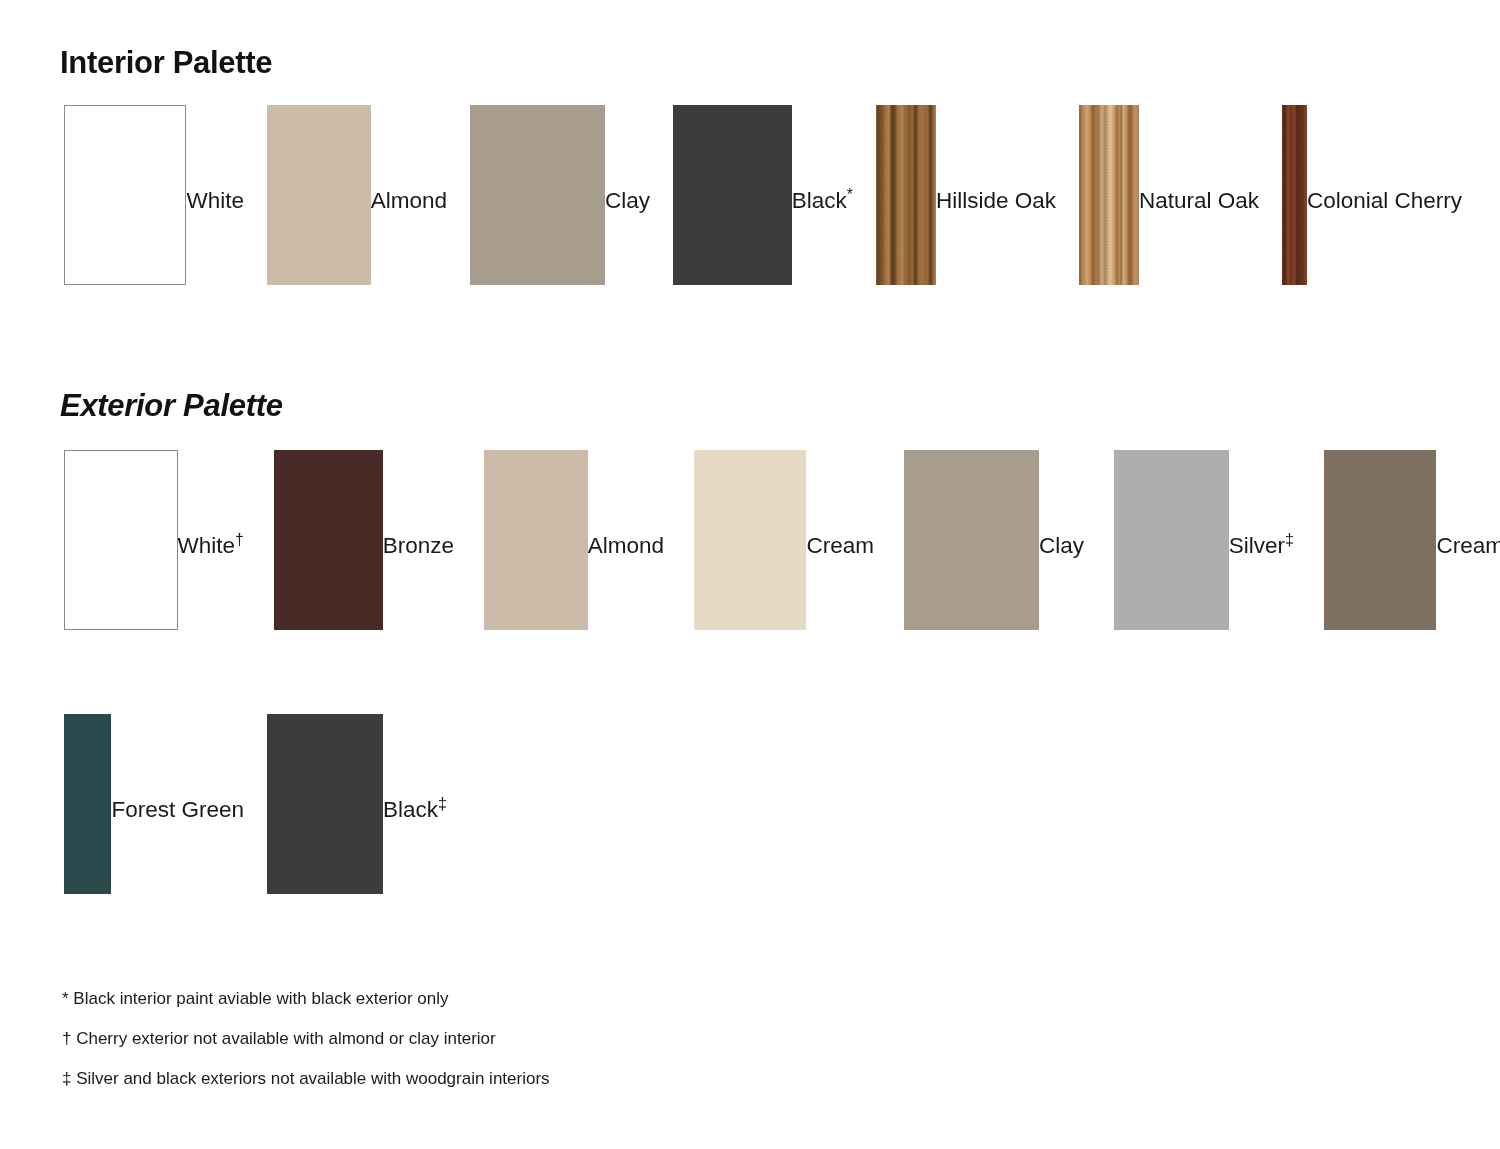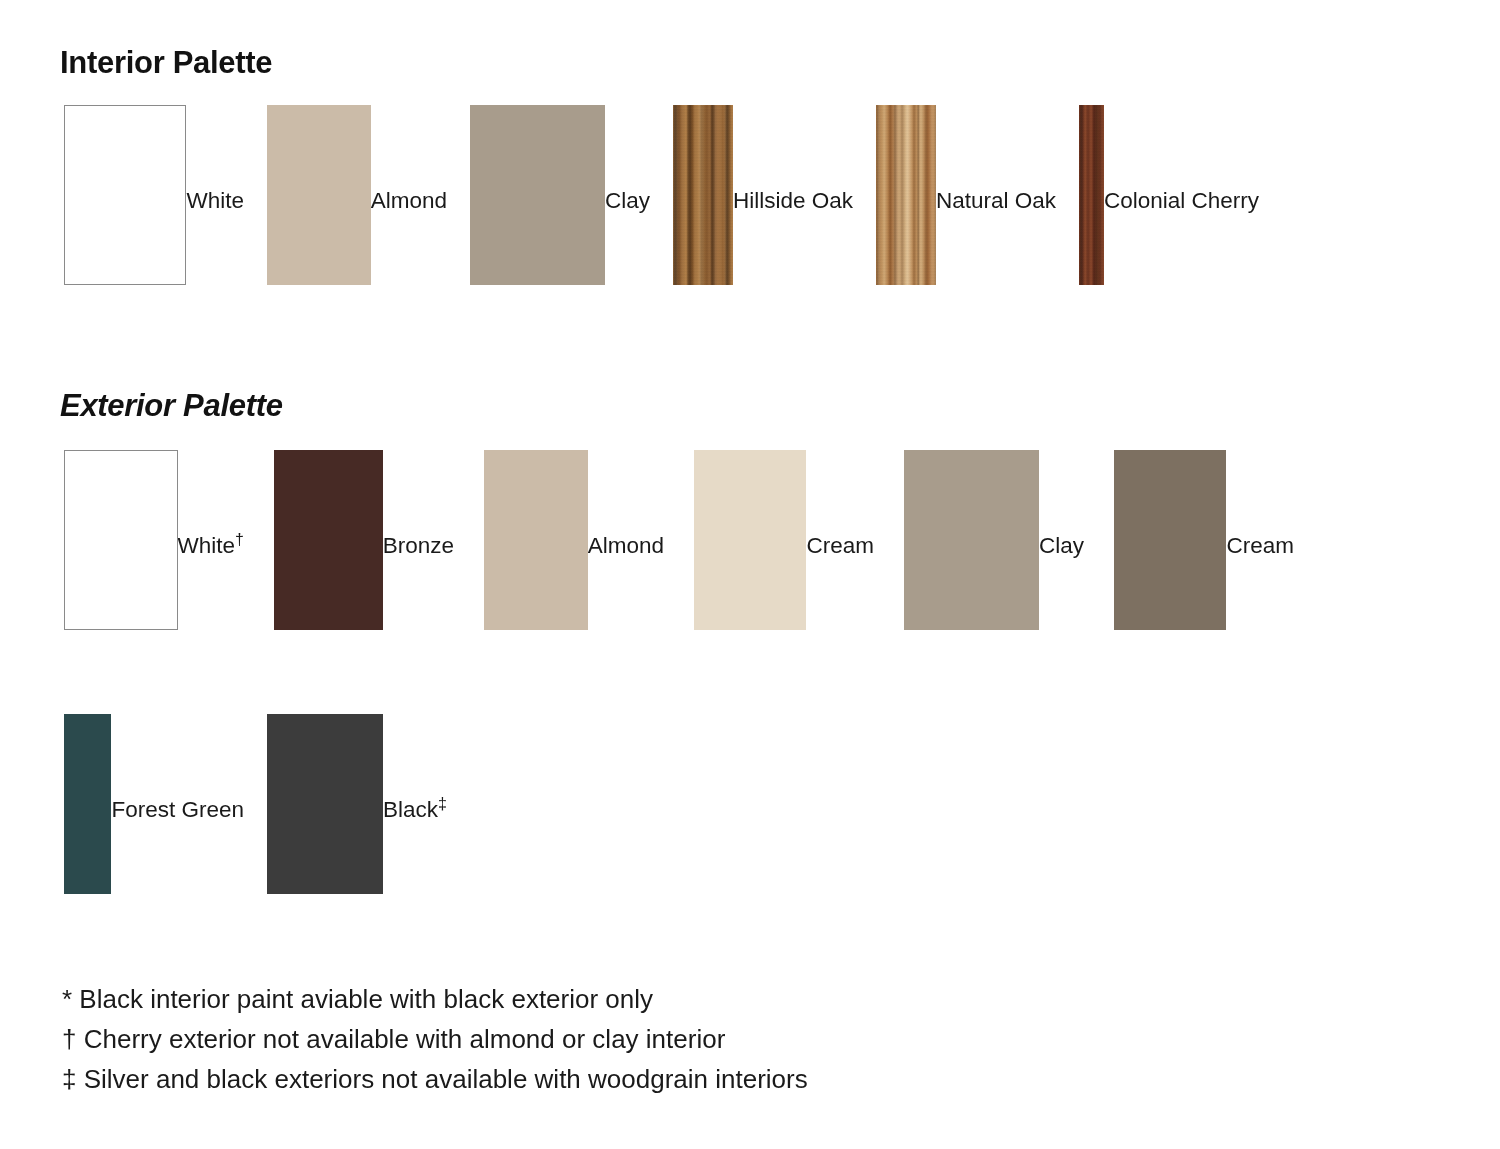--- a/index.html
+++ b/index.html
@@ -191,21 +191,21 @@
   }
 
   
   .footnotes {
     position: absolute;
     left: 50px;
     top: 979px;
     width: 1000px;
   }
   .footnote {
-    font-size: 26px;
+    font-size: 17px;
     line-height: 40px;
     color: #1a1a1a;
     white-space: nowrap;
   }
 </style>
 </head>
 <body style="background-color: rgb(255, 255, 255);">
 
 <div class="page">
 
@@ -227,20 +227,26 @@
       </div>
     </div>
 
     <div class="swatch-cell">
       <div class="swatch" style="background-color: rgb(168, 156, 140);"></div>
       <div class="swatch-label">
         <span>Clay</span><span class="mark"></span>
       </div>
     </div>
 
+    <div class="swatch-cell">
+      <div class="swatch" style="background-color: rgb(60, 60, 60);"></div>
+      <div class="swatch-label">
+        <span>Black</span><span class="mark">*</span>
+      </div>
+    </div>
 
     <div class="swatch-cell">
       <div class="swatch wood wood-hillside-oak"></div>
       <div class="swatch-label">
         <span>Hillside Oak</span><span class="mark"></span>
       </div>
     </div>
 
     <div class="swatch-cell">
       <div class="swatch wood wood-natural-oak"></div>
@@ -290,20 +296,26 @@
       </div>
     </div>
 
     <div class="swatch-cell">
       <div class="swatch" style="background-color: rgb(168, 156, 140);"></div>
       <div class="swatch-label">
         <span>Clay</span><span class="mark"></span>
       </div>
     </div>
 
+    <div class="swatch-cell">
+      <div class="swatch" style="background-color: rgb(172, 175, 174);"></div>
+      <div class="swatch-label">
+        <span>Silver</span><span class="mark">‡</span>
+      </div>
+    </div>
 
     <div class="swatch-cell">
       <div class="swatch" style="background-color: rgb(125, 112, 97);"></div>
       <div class="swatch-label">
         <span>Cream</span><span class="mark"></span>
       </div>
     </div>
 
   </div>
 

